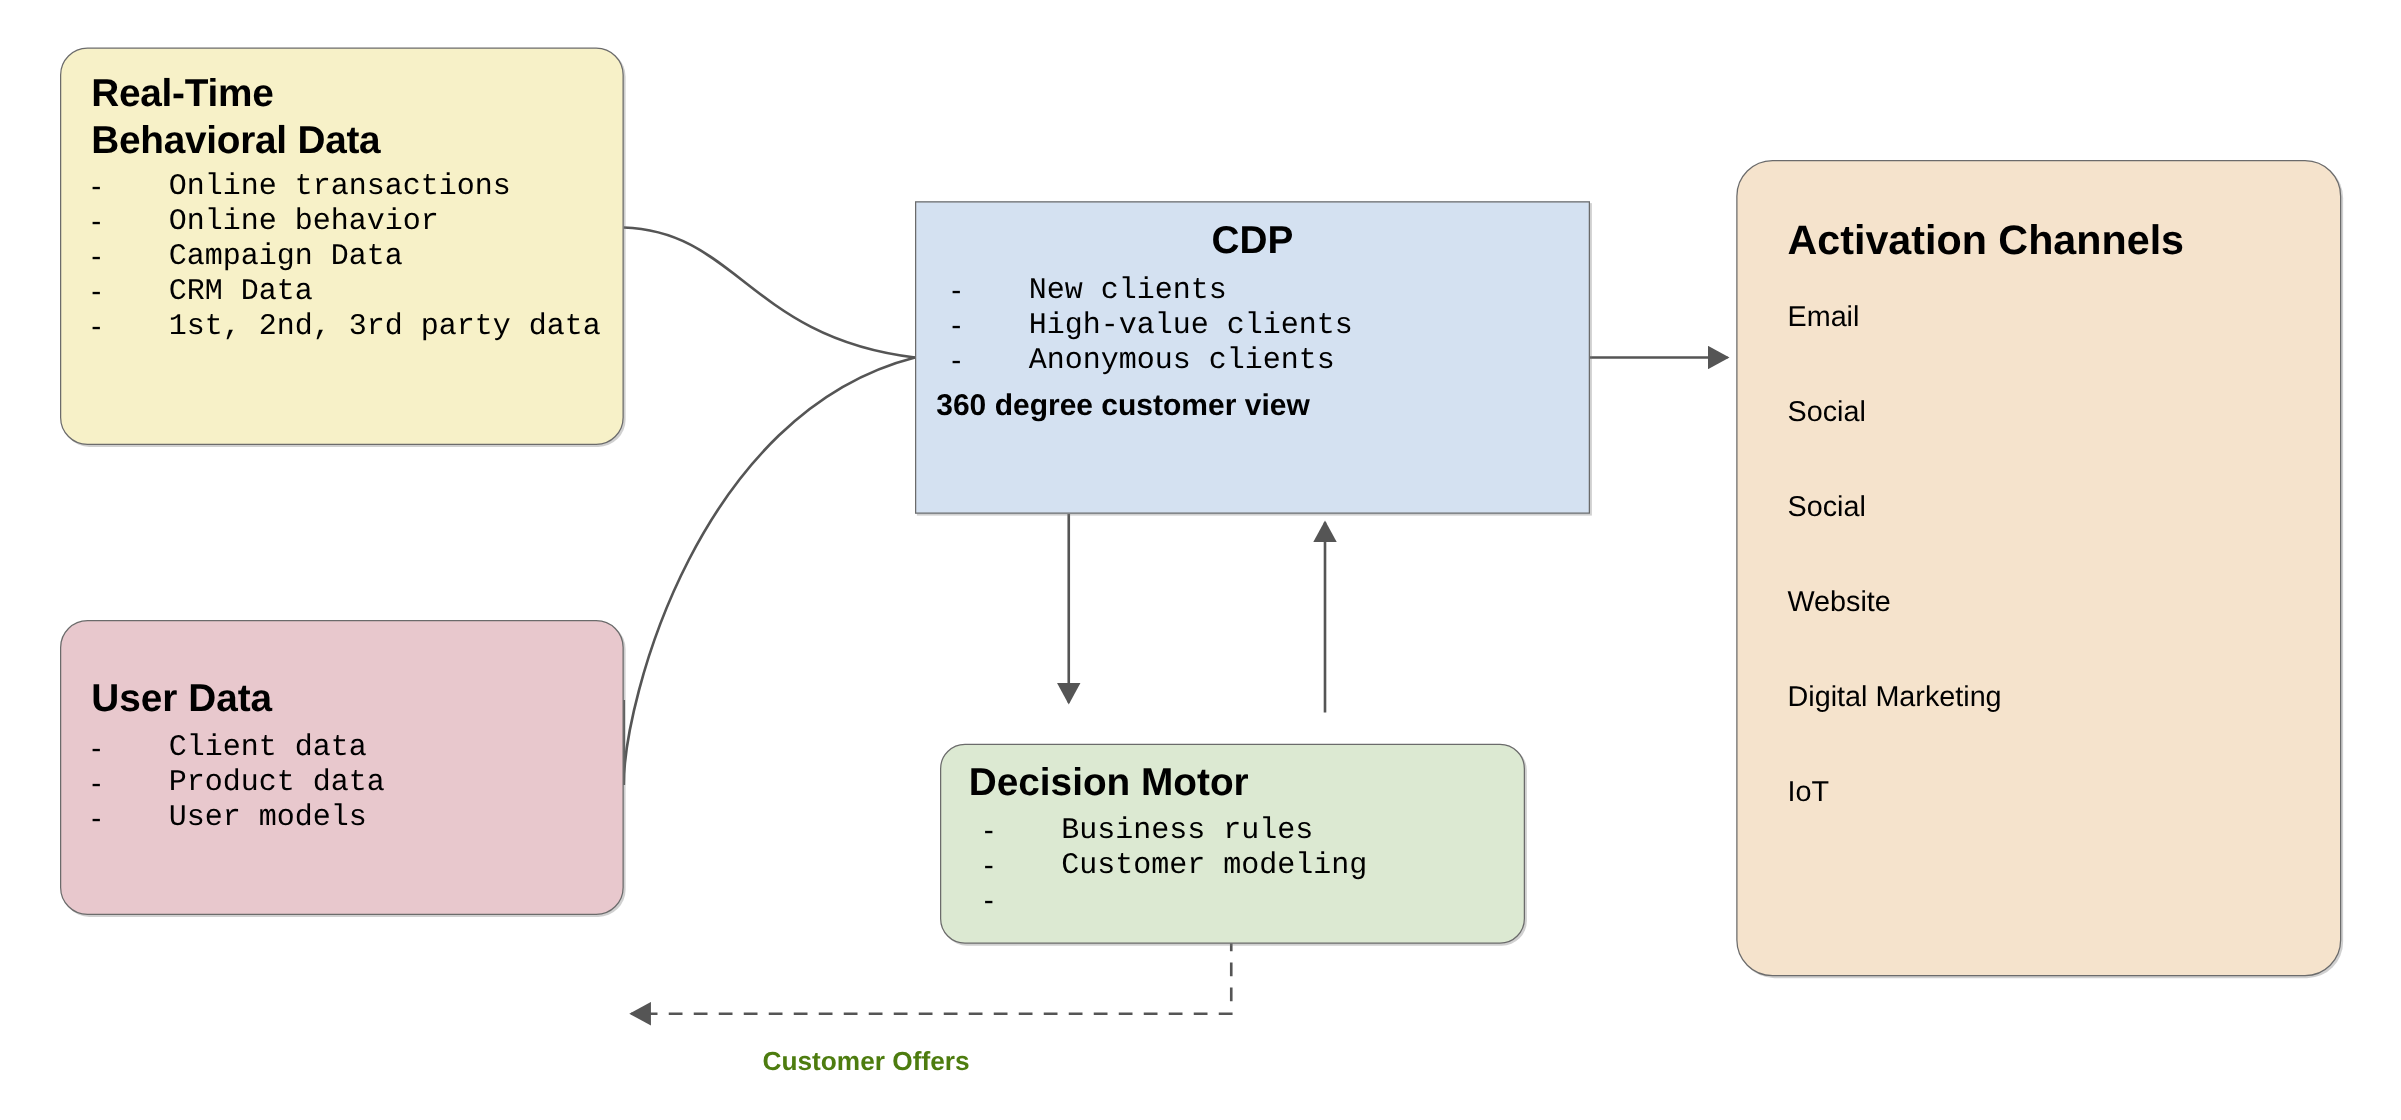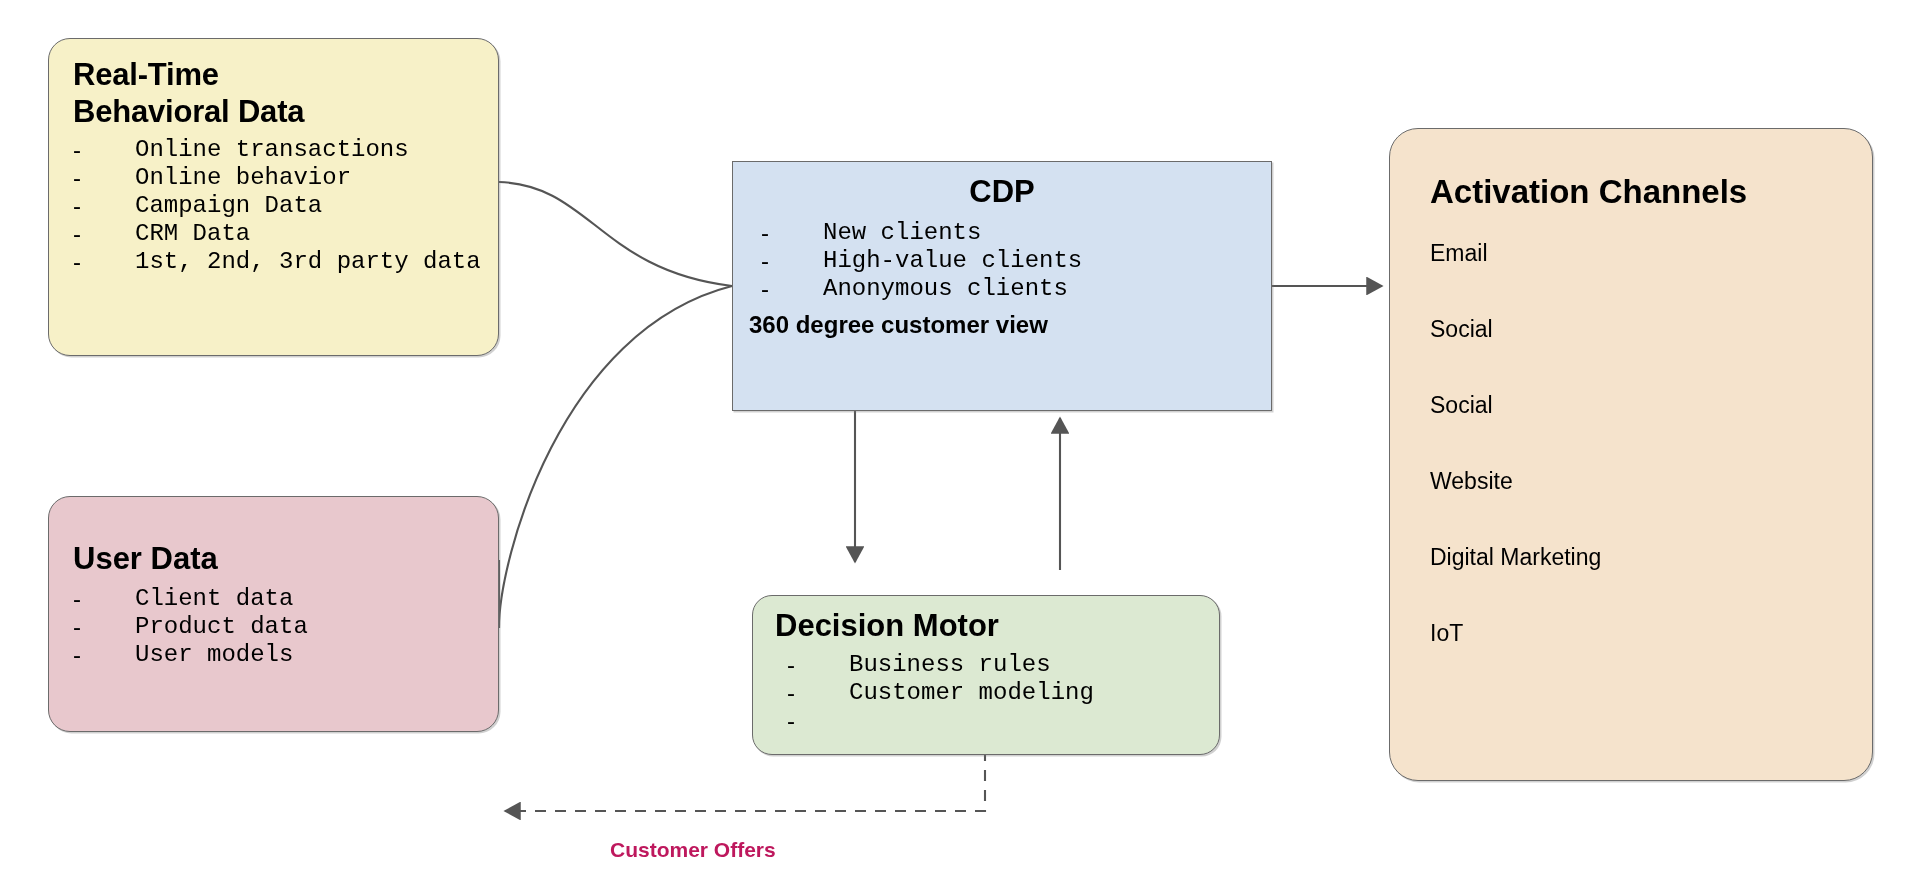--- a/index.html
+++ b/index.html
@@ -168,21 +168,21 @@
   }
   #n-activation .chan-list li {
     margin-bottom: 49px;
   }
 
   
   .edge-label {
     position: absolute;
     font-size: 21px;
     font-weight: bold;
-    color: #be185d;
+    color: #4d7c0f;
     white-space: nowrap;
   }
   #lbl-customer-offers {
     left: 610px;
     top: 838px;
   }
 </style>
 </head>
 <body>
 

